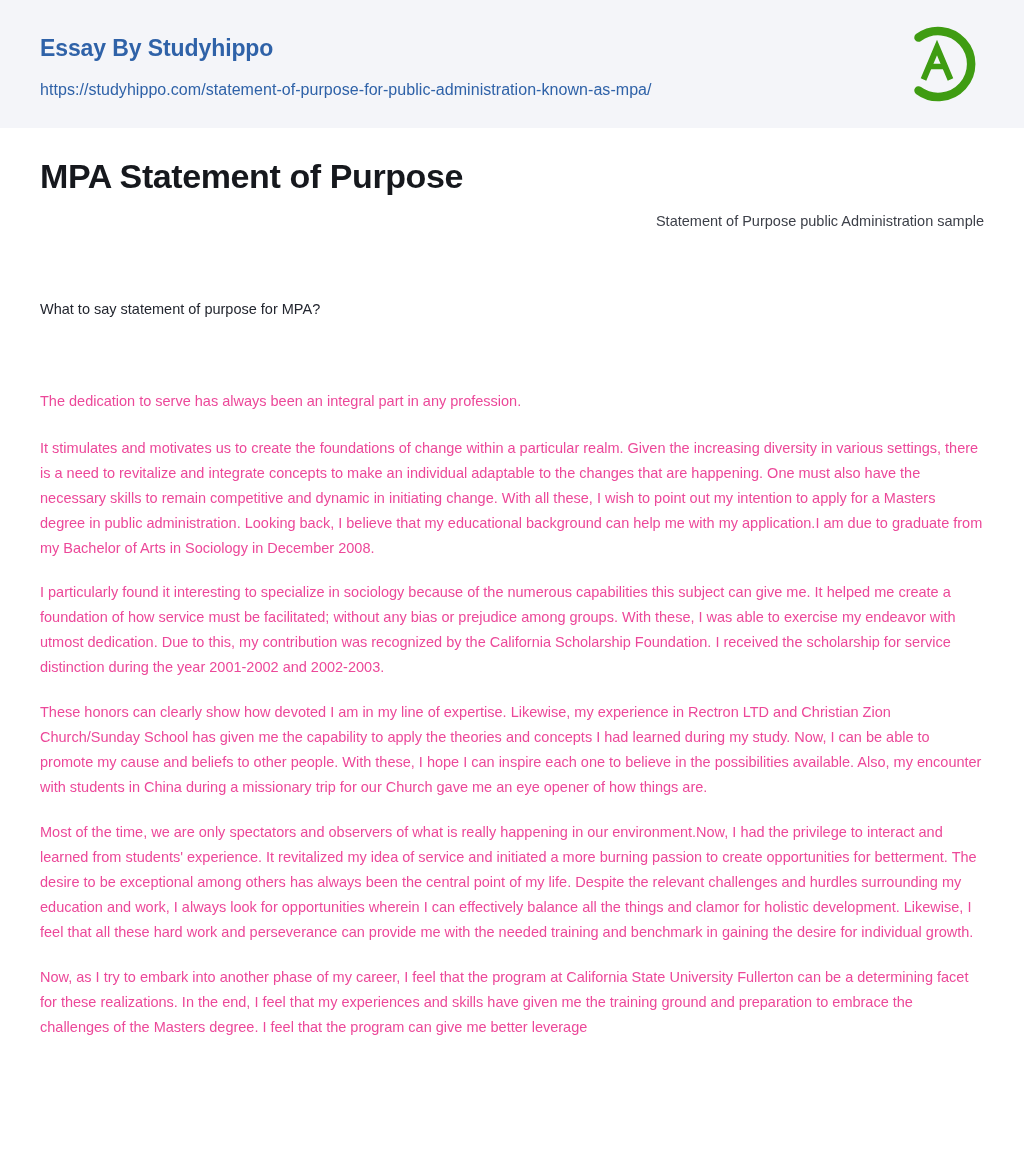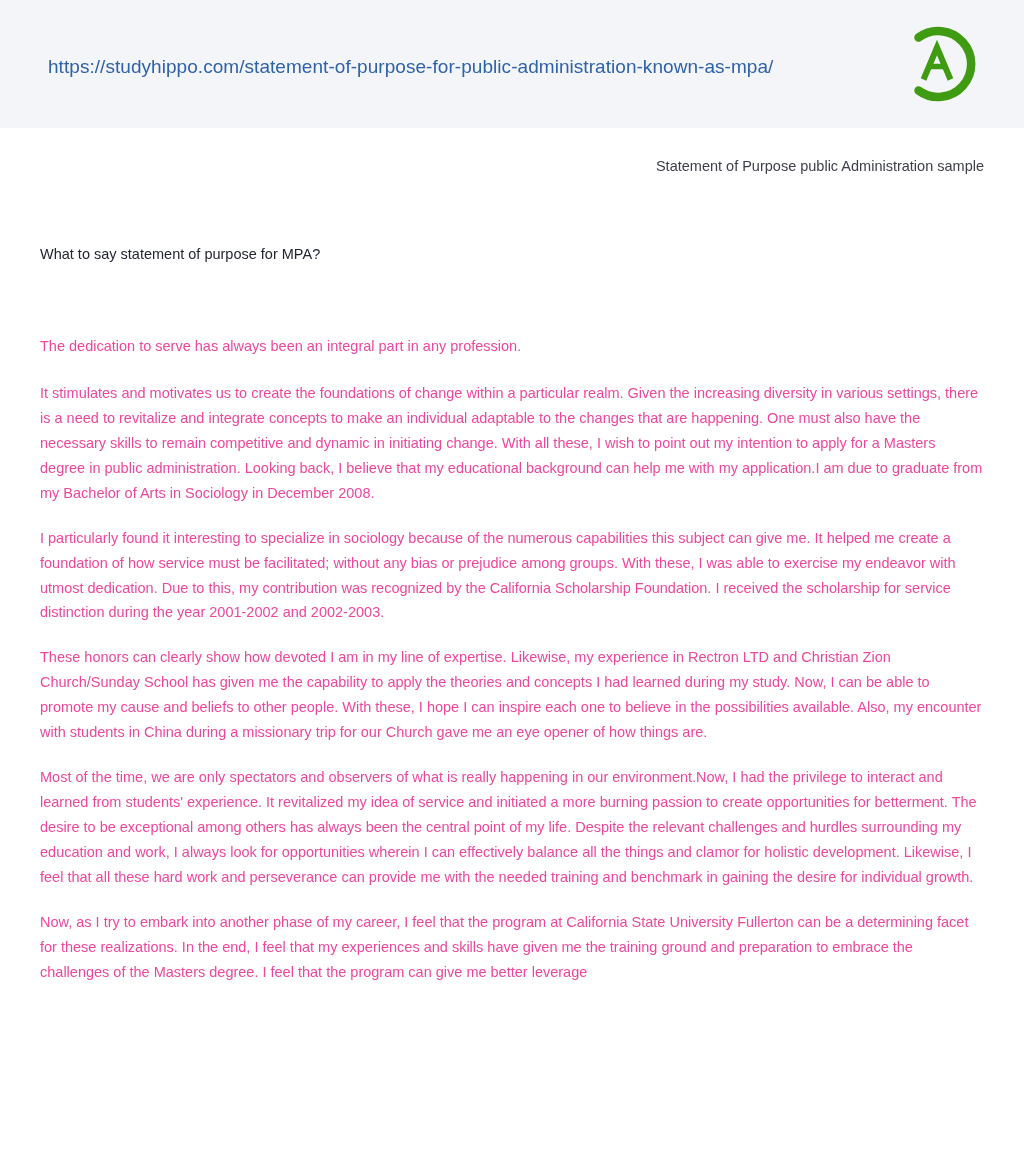--- a/index.html
+++ b/index.html
@@ -41,25 +41,25 @@
   .brand-name {
     font-size: 23px;
     font-weight: bold;
     color: #2f62a8;
     letter-spacing: -0.1px;
     line-height: 1.2;
     margin: 0 0 18px 0;
     white-space: nowrap;
   }
   .brand-url {
-    font-size: 19px;
+    font-size: 16px;
     font-weight: normal;
     color: #2f62a8;
     line-height: 1.2;
-    margin: 8px;
+    margin: 0;
     letter-spacing: 0.05px;
     white-space: nowrap;
   }
   .logo-wrap {
     width: 86px;
     height: 86px;
     display: flex;
     align-items: center;
     justify-content: center;
     margin-right: 4px;
@@ -103,34 +103,36 @@
   }
   .body-text p.lead { margin-bottom: 22px; }
   .body-text p:last-child { margin-bottom: 12px; }
 </style>
 </head>
 <body>
 
 <header class="site-header">
   <div class="header-inner">
     <div class="brand-block">
+      <div class="brand-name">Essay By Studyhippo</div>
       <div class="brand-url">https://studyhippo.com/statement-of-purpose-for-public-administration-known-as-mpa/</div>
     </div>
     <div class="logo-wrap">
       <svg width="86" height="86" viewBox="0 0 86 86" aria-hidden="true">
         <path d="M24.5 16.5 A33 33 0 1 1 24.5 69.5" fill="none" stroke="#3f9c12" stroke-width="8.5" stroke-linecap="round"></path>
         <path d="M29.5 58.5 L43 26.5 L56.5 58.5" fill="none" stroke="#3f9c12" stroke-width="6" stroke-linejoin="miter" stroke-linecap="butt"></path>
         <path d="M35.0 45.5 L51.0 45.5" fill="none" stroke="#3f9c12" stroke-width="5.5" stroke-linecap="butt"></path>
       </svg>
     </div>
   </div>
 </header>
 
 <main class="doc">
 
+  <h1 class="doc-title">MPA Statement of Purpose</h1>
 
   <div class="doc-subtitle">Statement of Purpose public Administration sample</div>
 
   <div class="doc-question">What to say statement of purpose for MPA?</div>
 
   <section class="body-text">
     <p class="lead">The dedication to serve has always been an integral part in any profession.</p>
     <p>It stimulates and motivates us to create the foundations of change within a particular realm. Given the increasing diversity in various settings, there is a need to revitalize and integrate concepts to make an individual adaptable to the changes that are happening. One must also have the necessary skills to remain competitive and dynamic in initiating change. With all these, I wish to point out my intention to apply for a Masters degree in public administration. Looking back, I believe that my educational background can help me with my application.I am due to graduate from my Bachelor of Arts in Sociology in December 2008.</p>
     <p>I particularly found it interesting to specialize in sociology because of the numerous capabilities this subject can give me. It helped me create a foundation of how service must be facilitated; without any bias or prejudice among groups. With these, I was able to exercise my endeavor with utmost dedication. Due to this, my contribution was recognized by the California Scholarship Foundation. I received the scholarship for service distinction during the year 2001-2002 and 2002-2003.</p>
     <p>These honors can clearly show how devoted I am in my line of expertise. Likewise, my experience in Rectron LTD and Christian Zion Church/Sunday School has given me the capability to apply the theories and concepts I had learned during my study. Now, I can be able to promote my cause and beliefs to other people. With these, I hope I can inspire each one to believe in the possibilities available. Also, my encounter with students in China during a missionary trip for our Church gave me an eye opener of how things are.</p>

